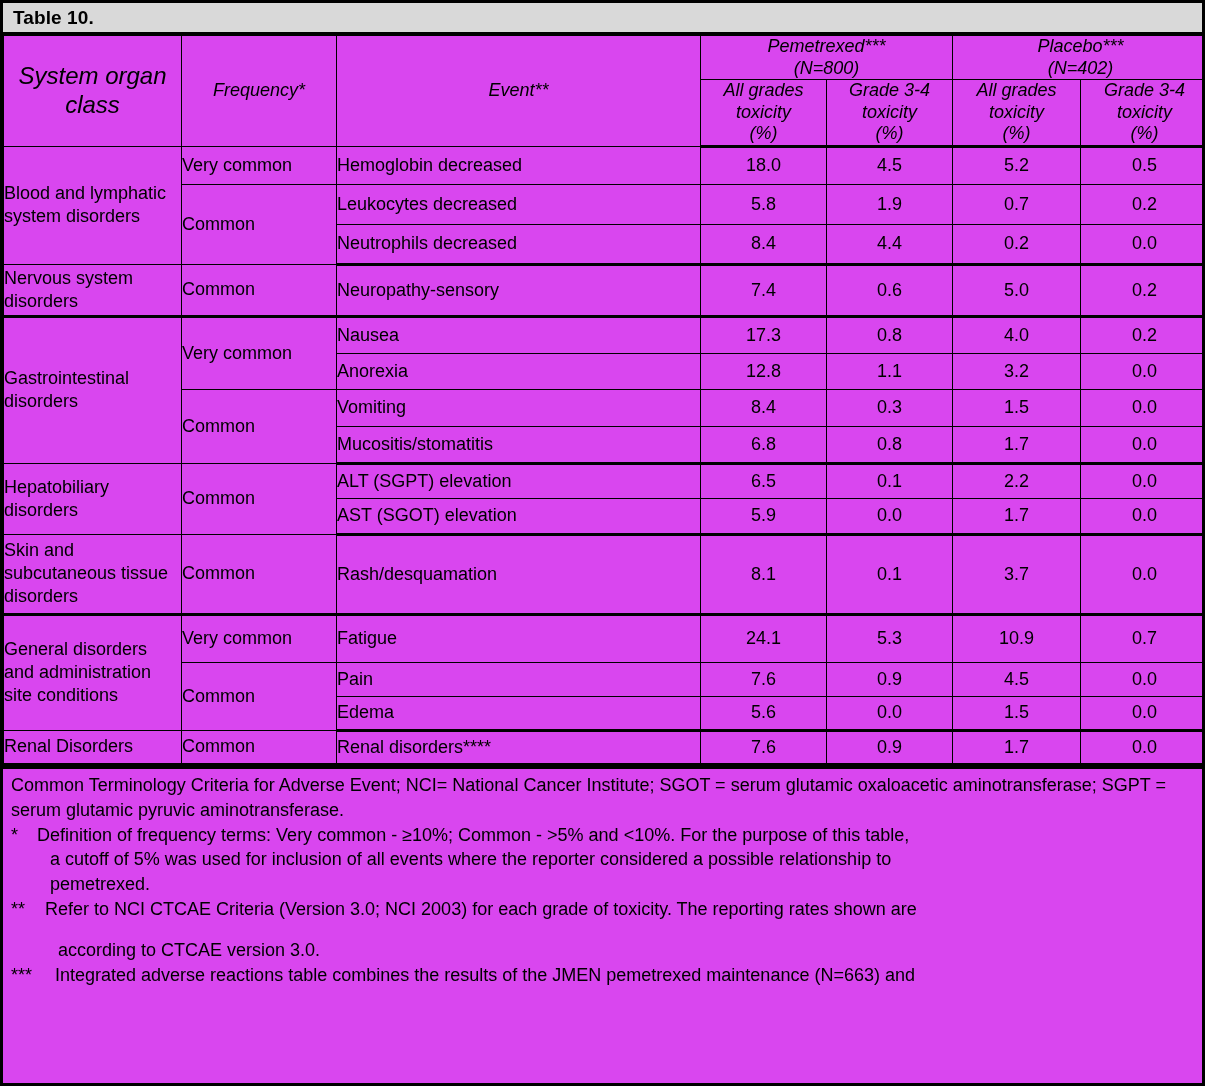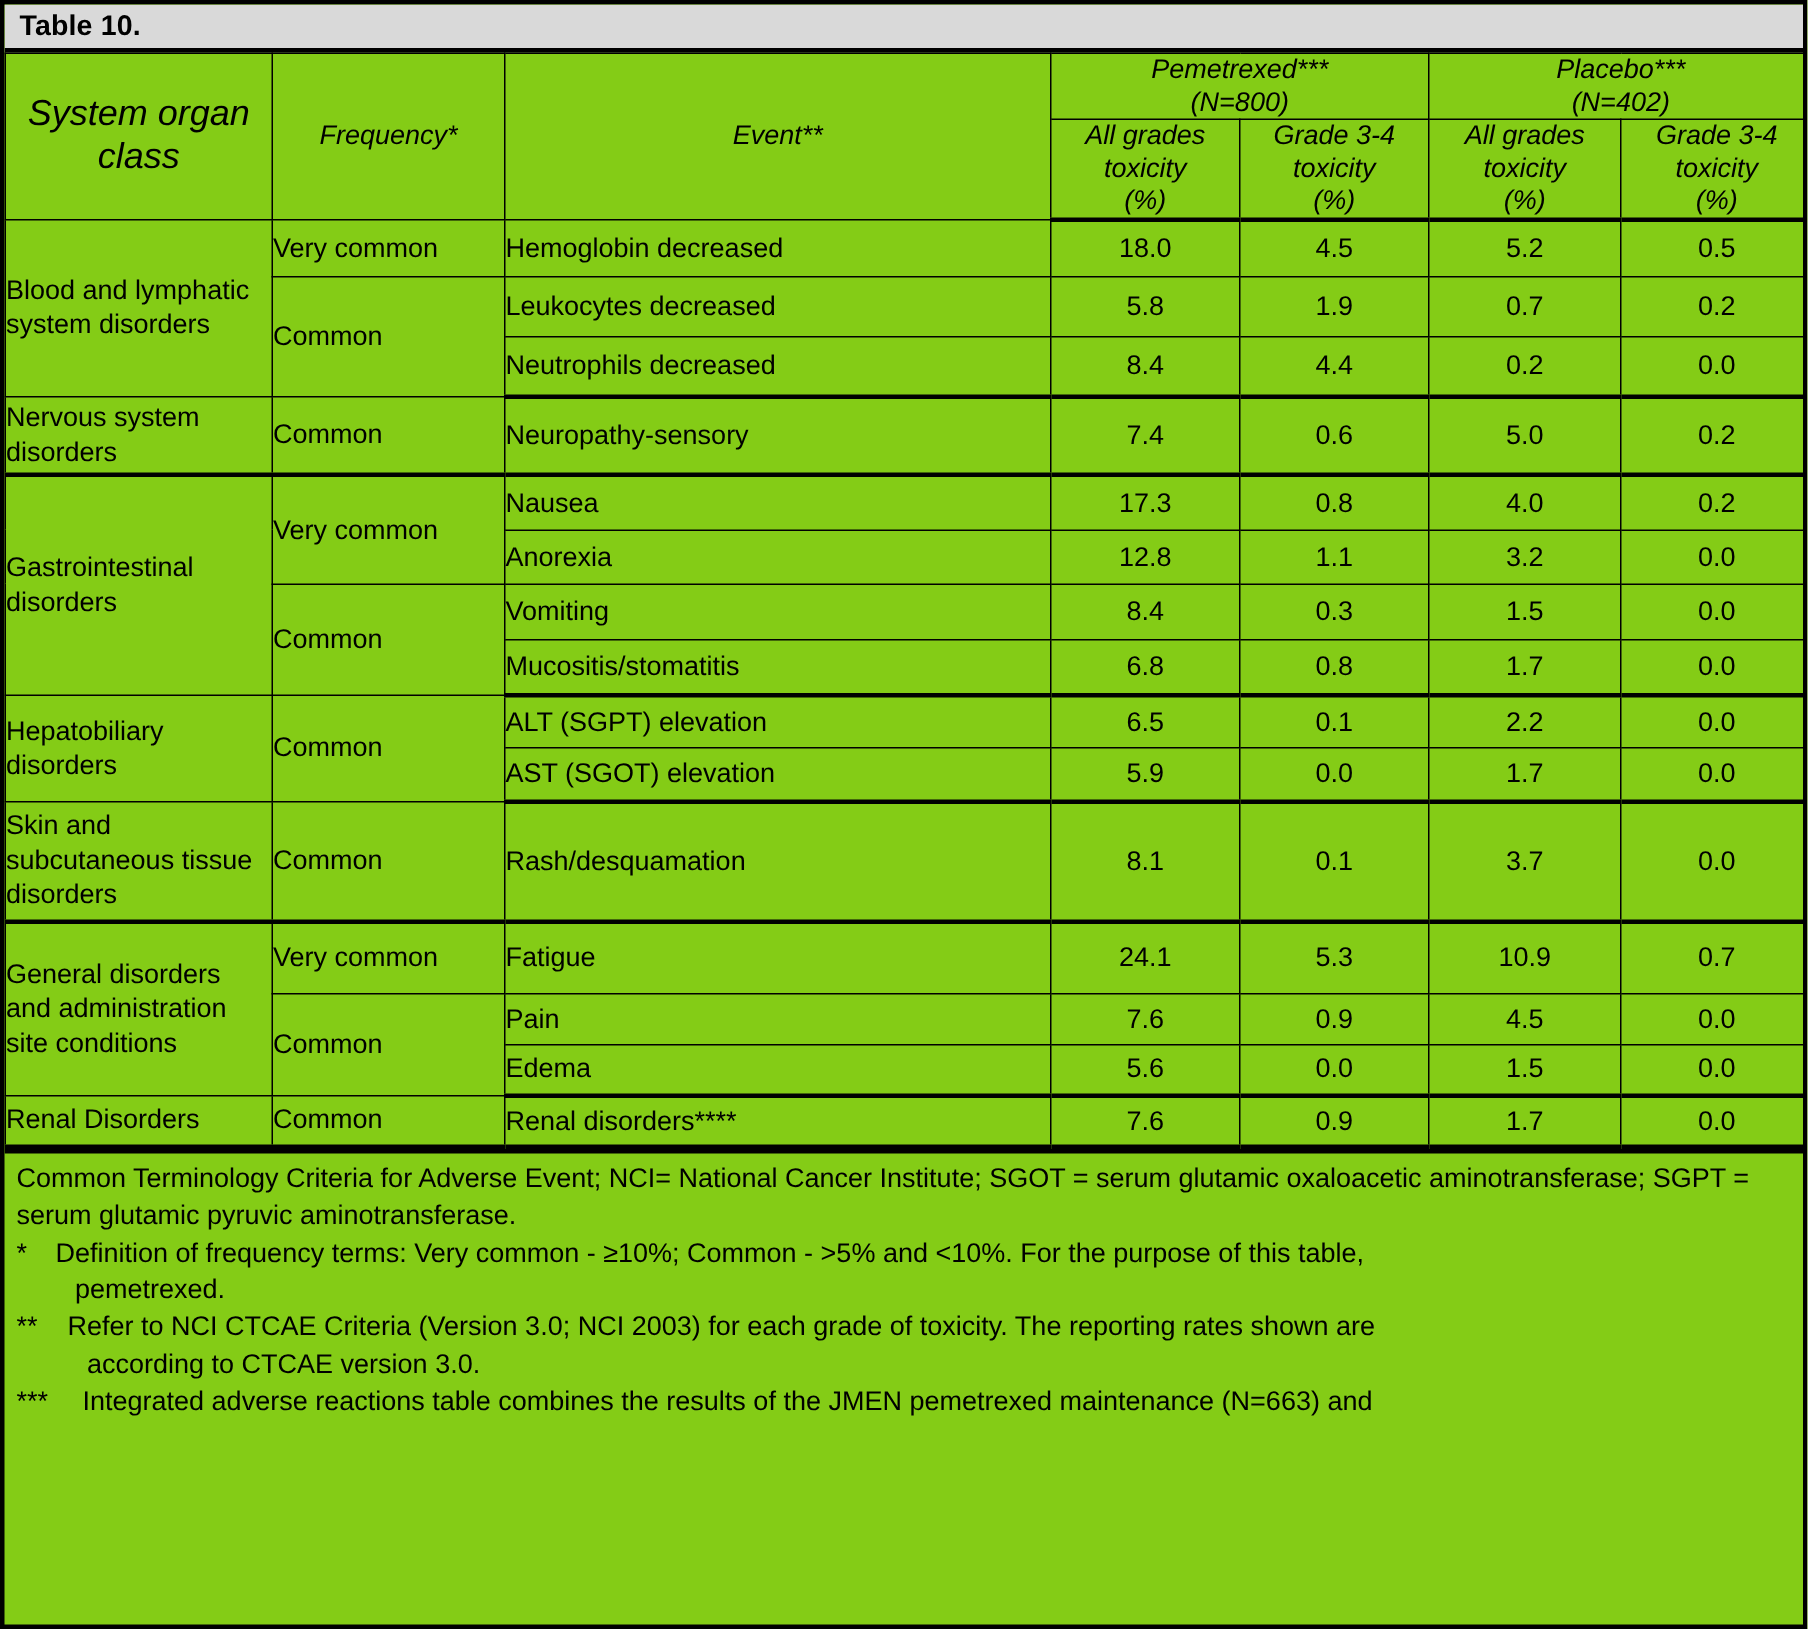--- a/index.html
+++ b/index.html
@@ -10,21 +10,21 @@
   body {
     font-family: "Liberation Sans", sans-serif;
     color: #000000;
     -webkit-font-smoothing: antialiased;
   }
   #page {
     width: 1205px;
     height: 1086px;
     box-sizing: border-box;
     position: relative;
-    background: #84cc16;
+    background: #d946ef;
     border: 3px solid #000000;
     overflow: hidden;
   }
   
   .title-bar {
     height: 32px;
     background: #d9d9d9;
     border-bottom: 3px solid #000000;
     display: flex;
     align-items: center;
@@ -100,21 +100,21 @@
   .fn-body {
     display: inline-block;
     vertical-align: top;
   }
   .fn0 .fn-body { width: 1175px; }
   .fn1 .fn-marker { width: 26px; }
   .fn1 .fn-body   { width: 1150px; text-indent: 0; }
   .fn1 .fn-body .cont { display: block; padding-left: 13px; }
   .fn2 .fn-marker { width: 34px; }
   .fn2 .fn-body   { width: 1142px; }
-  .fn2 .fn-body .cont { display: block; padding-left: 13px; }
+  .fn2 .fn-body .cont { display: block; padding-left: 13px; margin-top: 16px; }
   .fn3 .fn-marker { width: 44px; }
   .fn3 .fn-body   { width: 1132px; }
   .fn3 .fn-body .cont { display: block; padding-left: 13px; }
   .fn4 .fn-marker { width: 58px; }
   .fn4 .fn-body   { width: 1118px; }
   .fn4 .fn-body .cont { display: block; padding-left: 13px; }
 </style>
 </head>
 <body>
 
@@ -292,18 +292,18 @@
           <td class="num thickbot">7.6</td>
           <td class="num thickbot">0.9</td>
           <td class="num thickbot">1.7</td>
           <td class="num thickbot">0.0</td>
         </tr>
       </tbody>
   </table>
 
   <div class="footnotes">
     <span class="fn fn0"><span class="fn-body">Common Terminology Criteria for Adverse Event; NCI= National Cancer Institute; SGOT = serum glutamic oxaloacetic aminotransferase; SGPT = serum glutamic pyruvic aminotransferase.</span></span>
-    <span class="fn fn1"><span class="fn-marker">*</span><span class="fn-body"><span>Definition of frequency terms: Very common - ≥10%; Common - &gt;5% and &lt;10%. For the purpose of this table,</span><span class="cont">pemetrexed.</span></span></span>
+    <span class="fn fn1"><span class="fn-marker">*</span><span class="fn-body"><span>Definition of frequency terms: Very common - ≥10%; Common - &gt;5% and &lt;10%. For the purpose of this table,</span><span class="cont">a cutoff of 5% was used for inclusion of all events where the reporter considered a possible relationship to</span><span class="cont">pemetrexed.</span></span></span>
     <span class="fn fn2"><span class="fn-marker">**</span><span class="fn-body"><span>Refer to NCI CTCAE Criteria (Version 3.0; NCI 2003) for each grade of toxicity. The reporting rates shown are</span><span class="cont">according to CTCAE version 3.0.</span></span></span>
     <span class="fn fn3"><span class="fn-marker">***</span><span class="fn-body"><span>Integrated adverse reactions table combines the results of the JMEN pemetrexed maintenance (N=663) and</span></span></span>
   </div>
 
 </div>
 
 </body></html>

